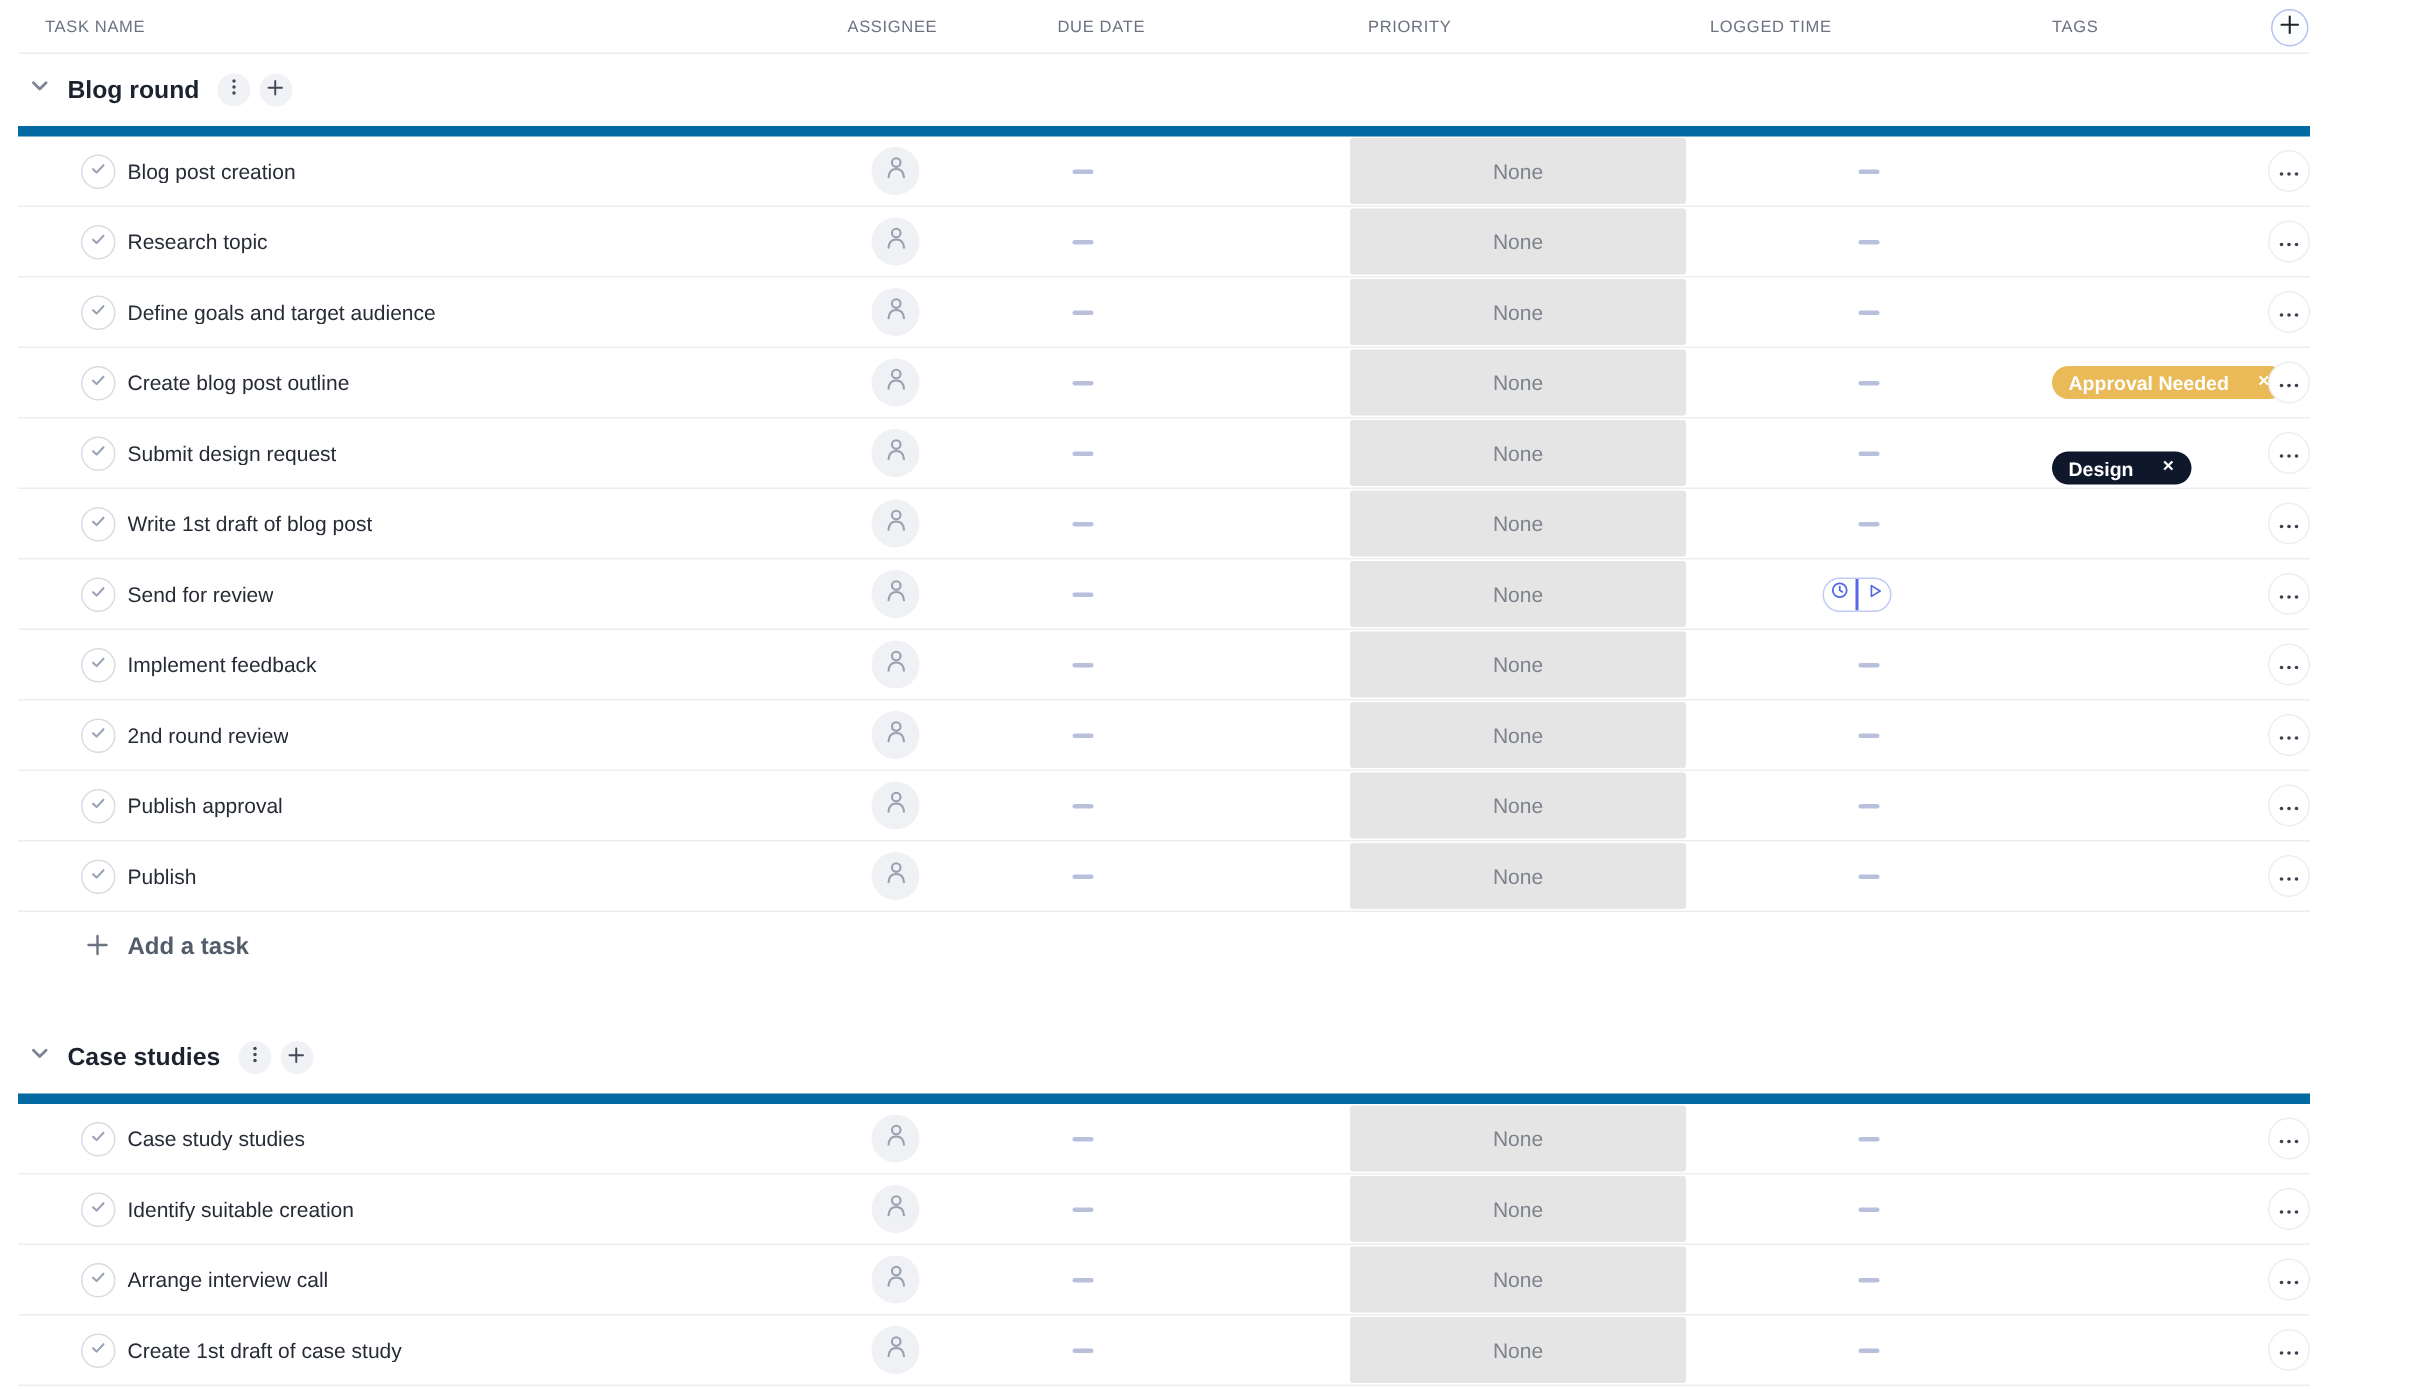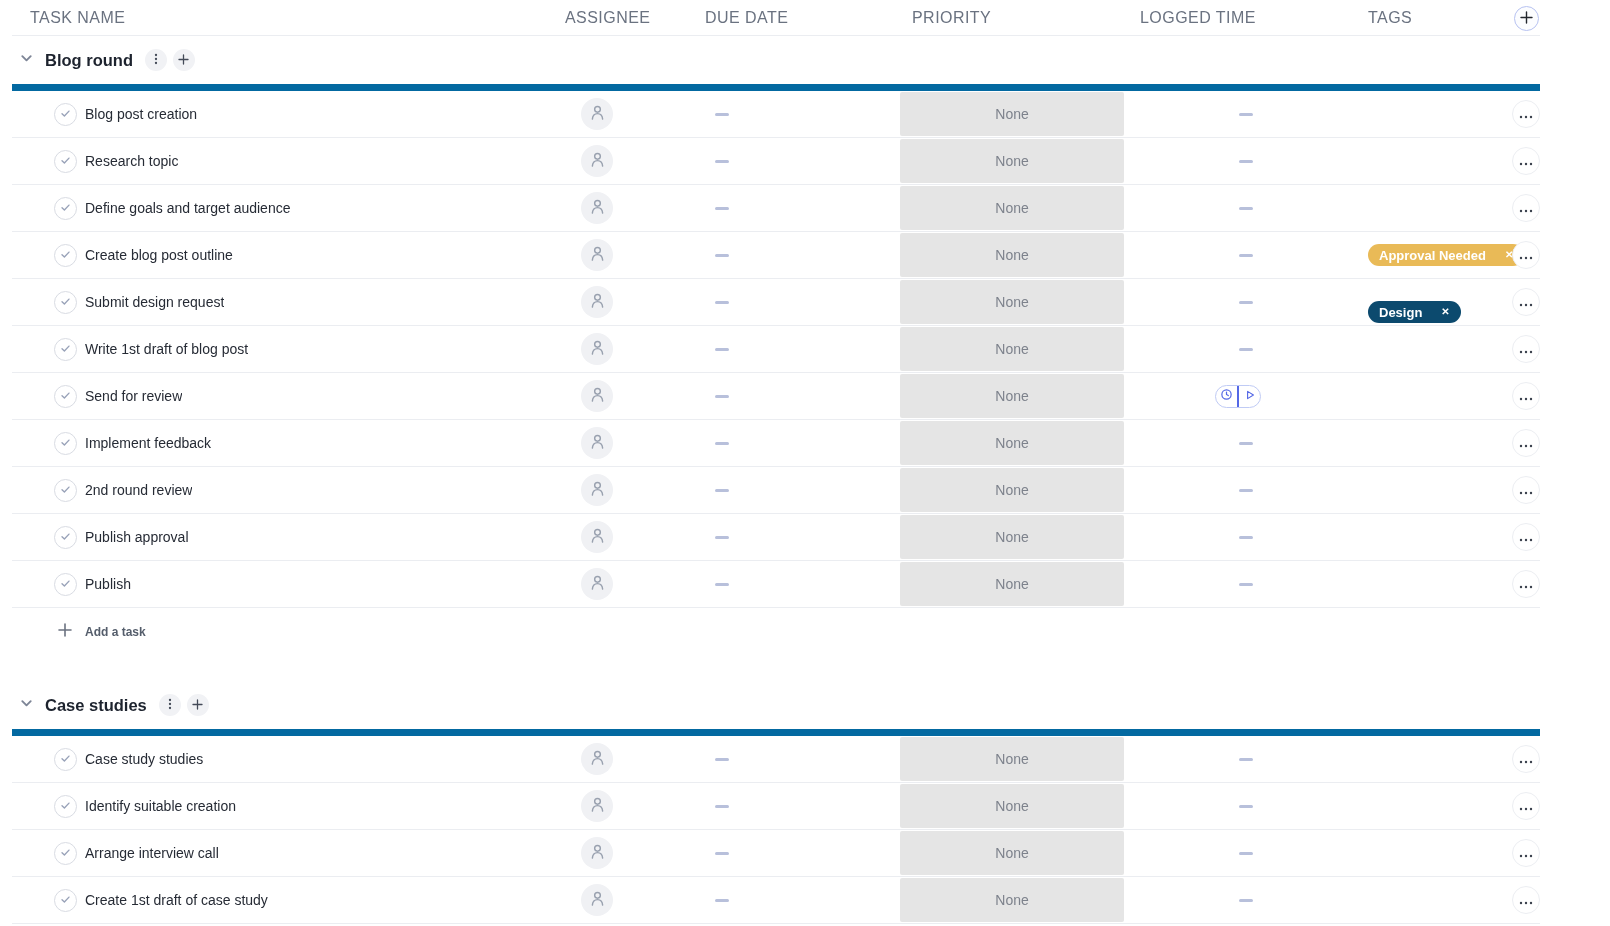--- a/index.html
+++ b/index.html
@@ -9,21 +9,21 @@
   .sheet { position:relative; width:1610px; height:926px; }
   .table-wrap { margin-left:12px; width:1528px; }
 
   
   .grid-cols { display:grid;
     grid-template-columns:553px 140px 195px 224px 244px 132px 40px;
     align-items:center; }
 
   
   .table-header { height:36px; border-bottom:1px solid #ebedf1; }
-  .col-label { font-size:16px; font-weight:500; letter-spacing:.45px;
+  .col-label { font-size:11px; font-weight:500; letter-spacing:.45px;
     color:#6a7280; text-transform:uppercase; white-space:nowrap; }
   .h-task { padding-left:18px; }
   .h-priority { padding-left:12px; }
   .h-logged { padding-left:16px; }
 
   .add-col-btn { position:absolute; top:6px; right:71px; width:25px; height:25px;
     border-radius:50%; border:1px solid #b7c2f1; background:#fcfdff;
     display:flex; align-items:center; justify-content:center; cursor:pointer; }
 
   
@@ -65,21 +65,21 @@
   .row-menu-btn { width:28px; height:28px; border-radius:50%; border:1px solid #eceef2;
     background:#fff; display:flex; align-items:center; justify-content:center; cursor:pointer; }
 
   .timer { width:46px; height:23px; border:1px solid #c0cbf5; border-radius:12px;
     background:#fff; display:flex; transform:translateX(-8px); overflow:hidden; }
   .timer-half { flex:1; display:flex; align-items:center; justify-content:center; cursor:pointer; }
   .timer-divider { width:2px; background:#5468e6; height:100%; }
 
   .add-task-row { height:48px; display:flex; align-items:center; padding-left:45px;
     gap:12px; cursor:pointer; }
-  .add-task-label { font-size:12px; font-weight:600; color:#545d6b; }
+  .add-task-label { font-size:16px; font-weight:600; color:#545d6b; }
 
   .group-section { margin-bottom:0; }
   .group-section + .group-section { margin-top:25px; }
 </style>
 </head>
 <body>
 
 <div class="sheet">
 
   <div class="table-wrap">
@@ -342,21 +342,21 @@
     <div>
       <div class="priority-cell">
         <span class="priority-text">None</span>
       </div>
     </div>
     <div class="cell-logged">
       <span class="dash"></span>
 
     </div>
     <div class="cell-tags">
-                <span class="tag-pill" style="background: #0c4a6e; margin-top: 20px;">
+                <span class="tag-pill" style="background: #0f172a; margin-top: 20px;">
                   <span>Design</span>
                   <span class="tag-x">✕</span>
                 </span>
               </div>
     <div class="cell-menu">
       <span class="row-menu-btn">
         <span>
           <svg width="14" height="4" viewBox="0 0 14 4">
                       <circle cx="2" cy="2" r="1.2" fill="#3a404c"></circle>
                       <circle cx="7" cy="2" r="1.2" fill="#3a404c"></circle>

